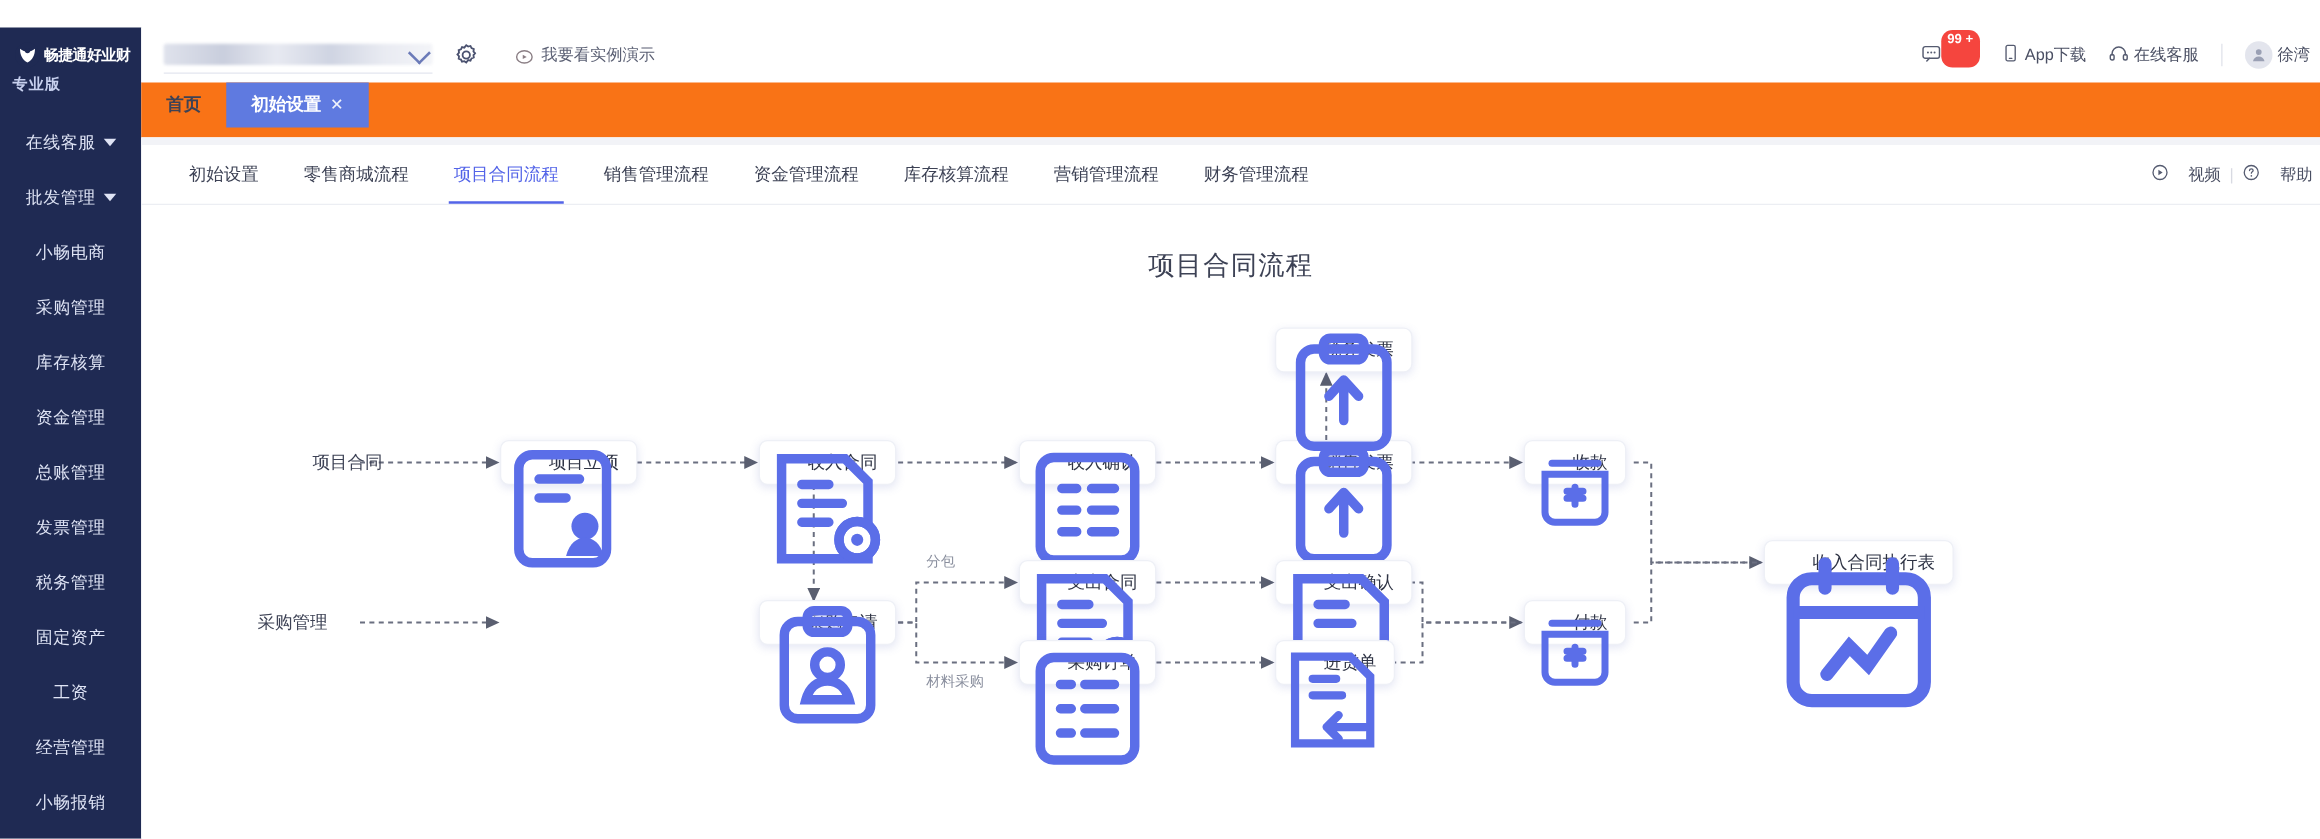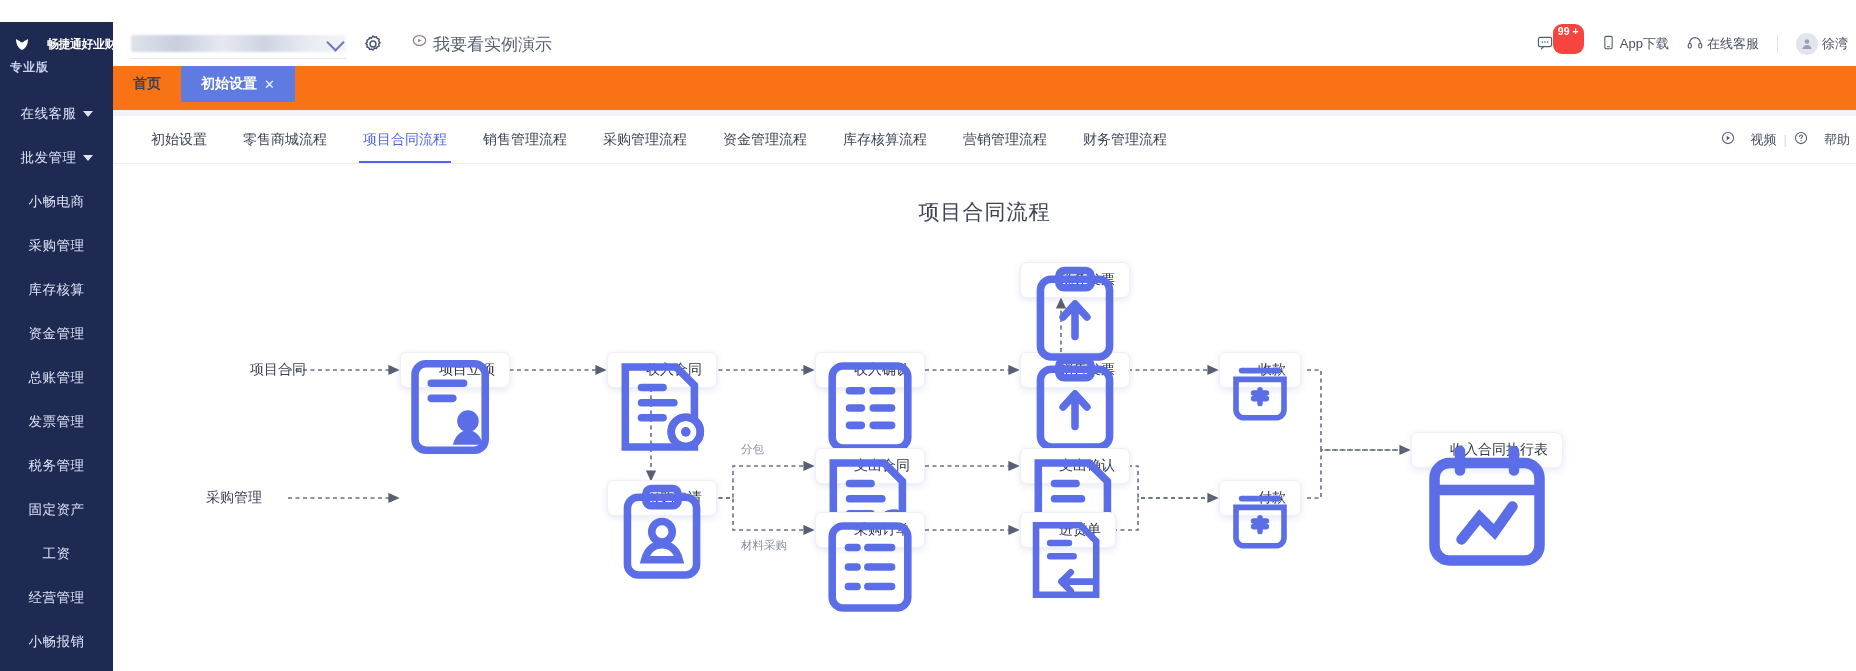--- a/index.html
+++ b/index.html
@@ -13,21 +13,21 @@
 
   
   .sidebar {
     position: absolute; left:0; top:22px; width:113px; height:649px;
     background: #1f2a53;
   }
   .brand {
     padding: 10px 0 6px 10px;
     color:#fff;
   }
-  .brand-row { display:flex; align-items:center; gap:13px; }
+  .brand-row { display:flex; align-items:center; gap:1px; }
   .brand-logo { width:24px; height:24px; flex:none; }
   .brand-name {
     font-size:12px; letter-spacing:-0.5px; color:#ffffff; white-space:nowrap;
     font-weight:bold;
   }
   .brand-sub {
     font-size:12px; color:#c7d0ee; margin-top:3px; font-weight:bold; letter-spacing:1px;
   }
   .nav { margin-top:10px; }
   .nav-item {
@@ -55,22 +55,22 @@
     background:linear-gradient(90deg,#dfe2ec 0%, #c9cedd 22%, #e7e9f1 42%, #cfd4e2 62%, #e9ebf2 82%, #f3f4f8 100%);
     filter: blur(1.2px);
   }
   .chev-down {
     position:absolute; right:4px; top:7px; width:13px; height:13px;
     border-right:2px solid #6b7ab8; border-bottom:2px solid #6b7ab8;
     transform:rotate(45deg);
   }
   .gear-btn { margin-left:16px; width:22px; height:22px; cursor:pointer; }
   .demo-link {
-    margin-left:28px; display:flex; align-items:flex-start; gap:6px;
-    font-size:17px; color:#5a5f73; cursor:pointer;
+    margin-left:28px; display:flex; align-items:flex-end; gap:6px;
+    font-size:13px; color:#5a5f73; cursor:pointer;
   }
   .demo-ico { width:15px; height:15px; }
   .topbar-right {
     margin-left:auto; display:flex; align-items:center; gap:18px;
     padding-right:8px; font-size:13px; color:#4a4f63;
   }
   .tb-item { display:flex; align-items:center; gap:4px; cursor:pointer; position:relative; }
   .badge {
     position:absolute; left:16px; top:-11px;
     background:#f5453e; color:#fff; font-size:10.5px; font-weight:bold;
@@ -297,23 +297,20 @@
       <div class="ftab">
         <span>零售商城流程</span>
         </div>
       <div class="ftab active">
         <span>项目合同流程</span>
         </div>
       <div class="ftab">
         <span>销售管理流程</span>
         </div>
       <div class="ftab">
-        <span>采购管理流程</span>
-        </div>
-      <div class="ftab">
         <span>资金管理流程</span>
         </div>
       <div class="ftab">
         <span>库存核算流程</span>
         </div>
       <div class="ftab">
         <span>营销管理流程</span>
         </div>
       <div class="ftab">
         <span>财务管理流程</span>

